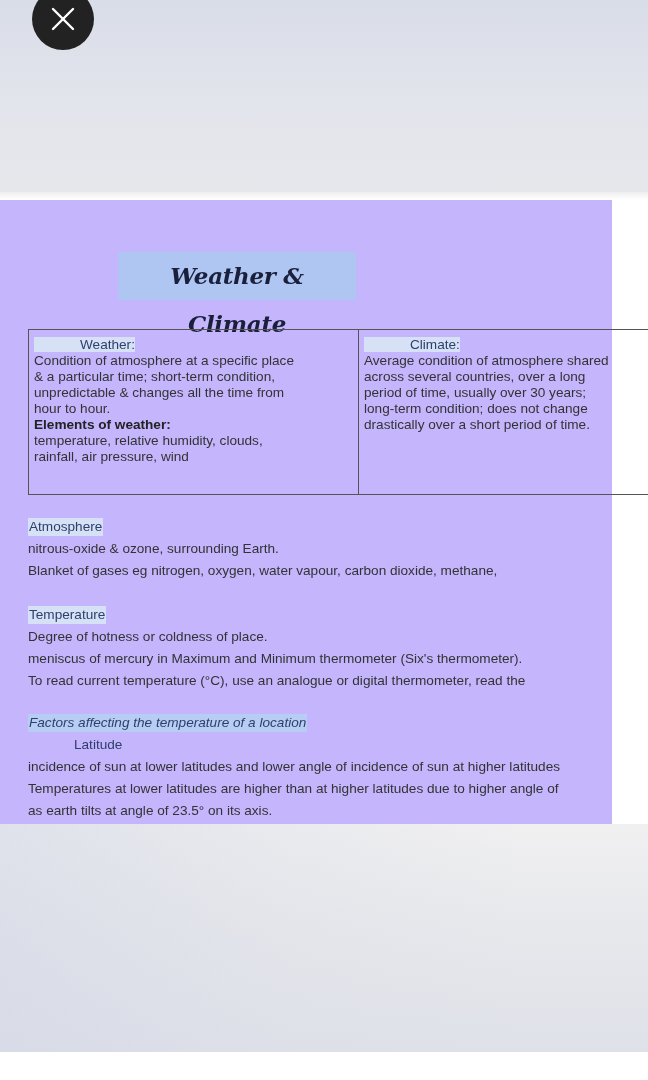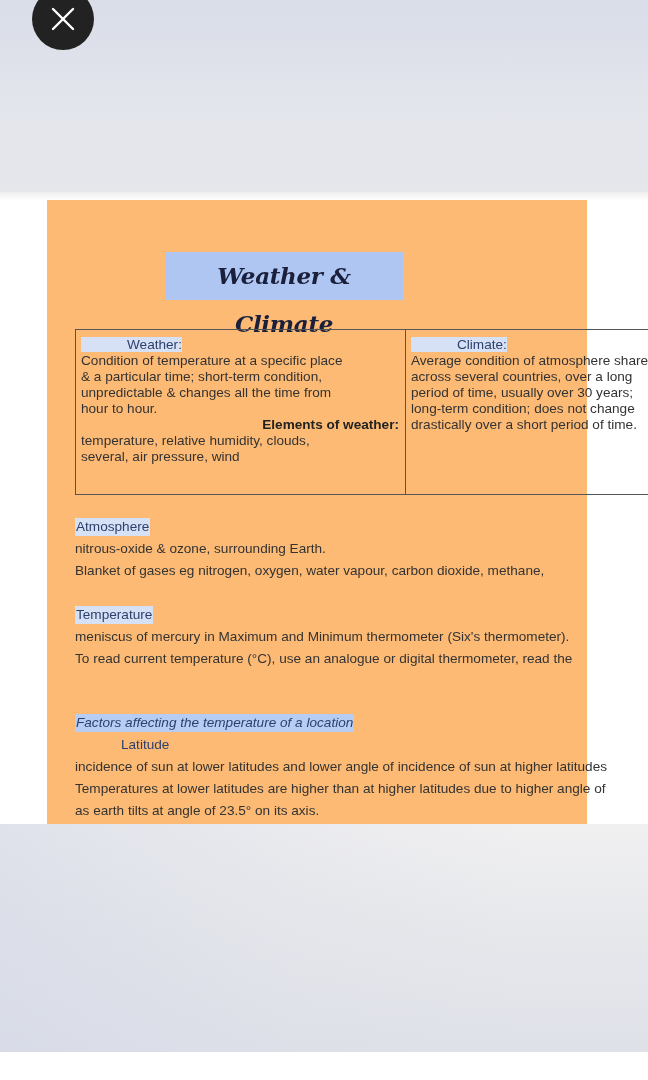--- a/index.html
+++ b/index.html
@@ -35,24 +35,23 @@
       background: #222222;
       display: flex;
       align-items: center;
       justify-content: center;
       cursor: pointer;
     }
     .close-button svg { display: block; }
     .doc {
       position: absolute;
       left: 0; top: 200px;
-      width: 540px; height: 624px;
-      background: #fdba74;
+      width: 612px; height: 624px;
+      background: #c4b5fd;
       color: #333333;
-      margin-left: 47px;
     }
     .title-wrap {
       position: absolute;
       left: 118px; top: 52px;
       width: 238px; height: 48px;
       background: #aec6f1;
     }
     .title {
       position: absolute;
       left: 0; top: 0;
@@ -86,21 +85,21 @@
       background: #d6e1f6;
     }
     .hl-strong {
       background: #b7cdf4;
       font-style: italic;
     }
     .label-blue {
       color: #2d3f6b;
       padding-left: 46px;
     }
-    .bold { font-weight: bold; color: #222222; text-align: right; }
+    .bold { font-weight: bold; color: #222222; }
     .section {
       position: absolute;
       left: 28px;
       font-size: 13.6px;
       line-height: 22px;
       color: #333333;
       white-space: nowrap;
     }
     .section .heading {
       display: inline-block;
@@ -145,27 +144,27 @@
 
   <div class="title-wrap">
     <div class="title">Weather &amp; Climate</div>
   </div>
 
   <table class="compare">
     <tbody>
         <tr>
       <td class="col-weather">
         <div><span class="hl label-blue">Weather:</span></div>
-        <div>Condition of temperature at a specific place</div>
+        <div>Condition of atmosphere at a specific place</div>
         <div>&amp; a particular time; short-term condition,</div>
         <div>unpredictable &amp; changes all the time from</div>
         <div>hour to hour.</div>
         <div class="bold">Elements of weather:</div>
         <div>temperature, relative humidity, clouds,</div>
-        <div>several, air pressure, wind</div>
+        <div>rainfall, air pressure, wind</div>
       </td>
       <td>
         <div><span class="hl label-blue">Climate:</span></div>
         <div>Average condition of atmosphere shared</div>
         <div>across several countries, over a long</div>
         <div>period of time, usually over 30 years;</div>
         <div>long-term condition; does not change</div>
         <div>drastically over a short period of time.</div>
       </td>
     </tr>
@@ -173,20 +172,21 @@
     </table>
 
   <div class="section" style="top:316px;">
     <div><span class="heading hl label-blue">Atmosphere</span></div>
     <div>nitrous-oxide &amp; ozone, surrounding Earth.</div>
     <div>Blanket of gases eg nitrogen, oxygen, water vapour, carbon dioxide, methane,</div>
   </div>
 
   <div class="section" style="top:404px;">
     <div><span class="heading hl label-blue">Temperature</span></div>
+    <div>Degree of hotness or coldness of place.</div>
     <div>meniscus of mercury in Maximum and Minimum thermometer (Six's thermometer).</div>
     <div>To read current temperature (°C), use an analogue or digital thermometer, read the</div>
   </div>
 
   <div class="section" style="top:512px;">
     <div><span class="heading hl-strong label-blue">Factors affecting the temperature of a location</span></div>
     <div style="line-height:22px;"><span class="label-blue">Latitude</span></div>
     <div>incidence of sun at lower latitudes and lower angle of incidence of sun at higher latitudes</div>
     <div>Temperatures at lower latitudes are higher than at higher latitudes due to higher angle of</div>
     <div>as earth tilts at angle of 23.5° on its axis.</div>

